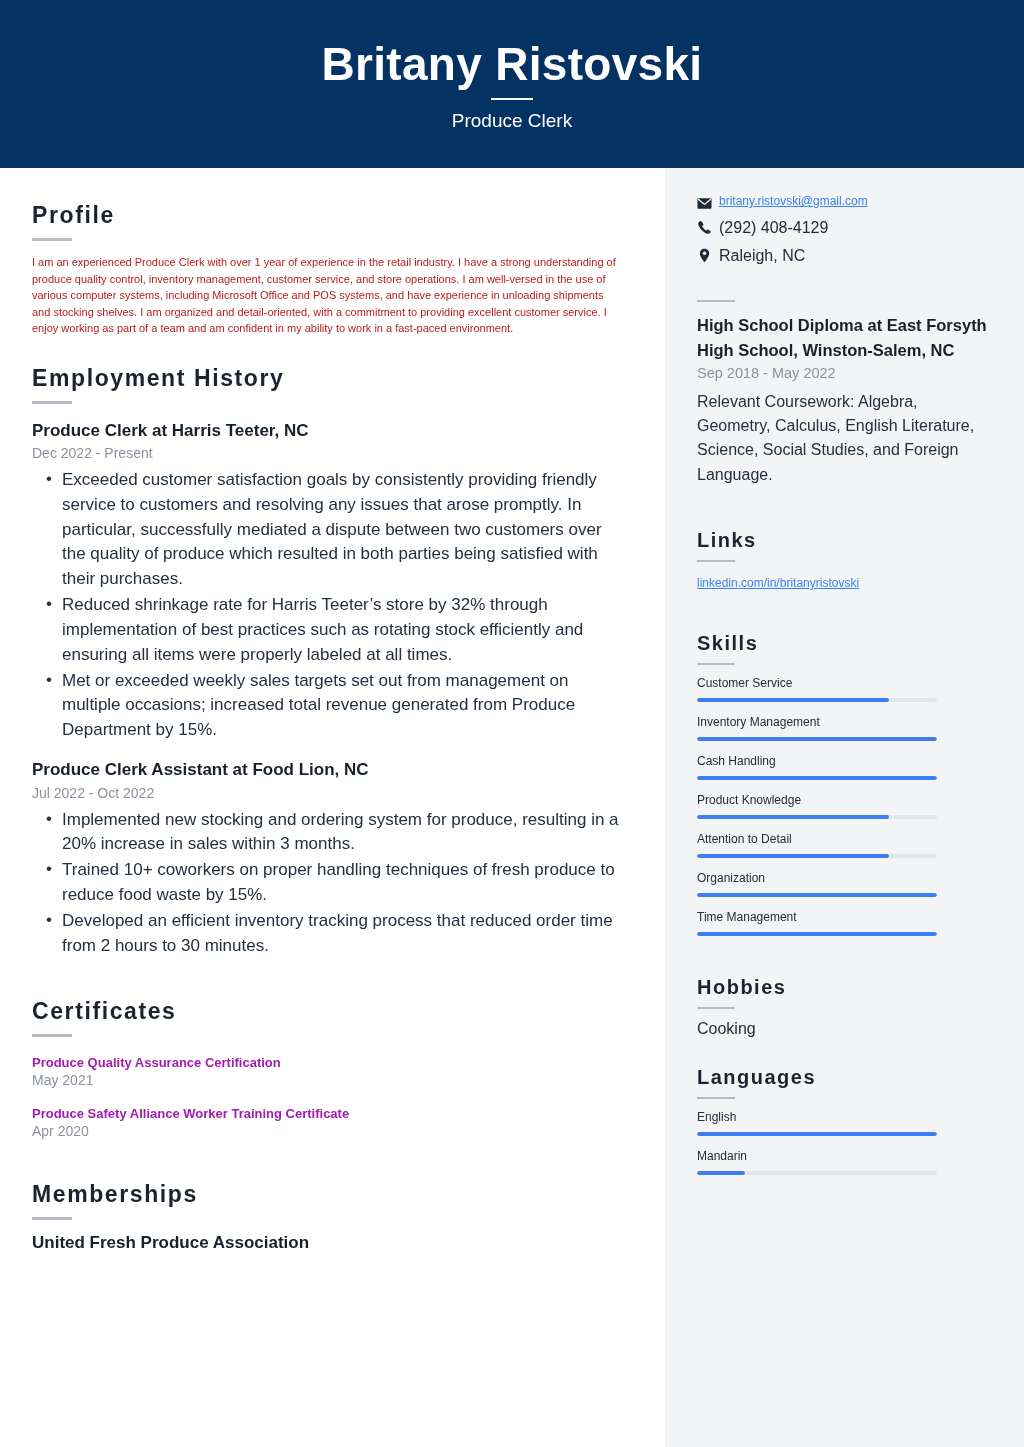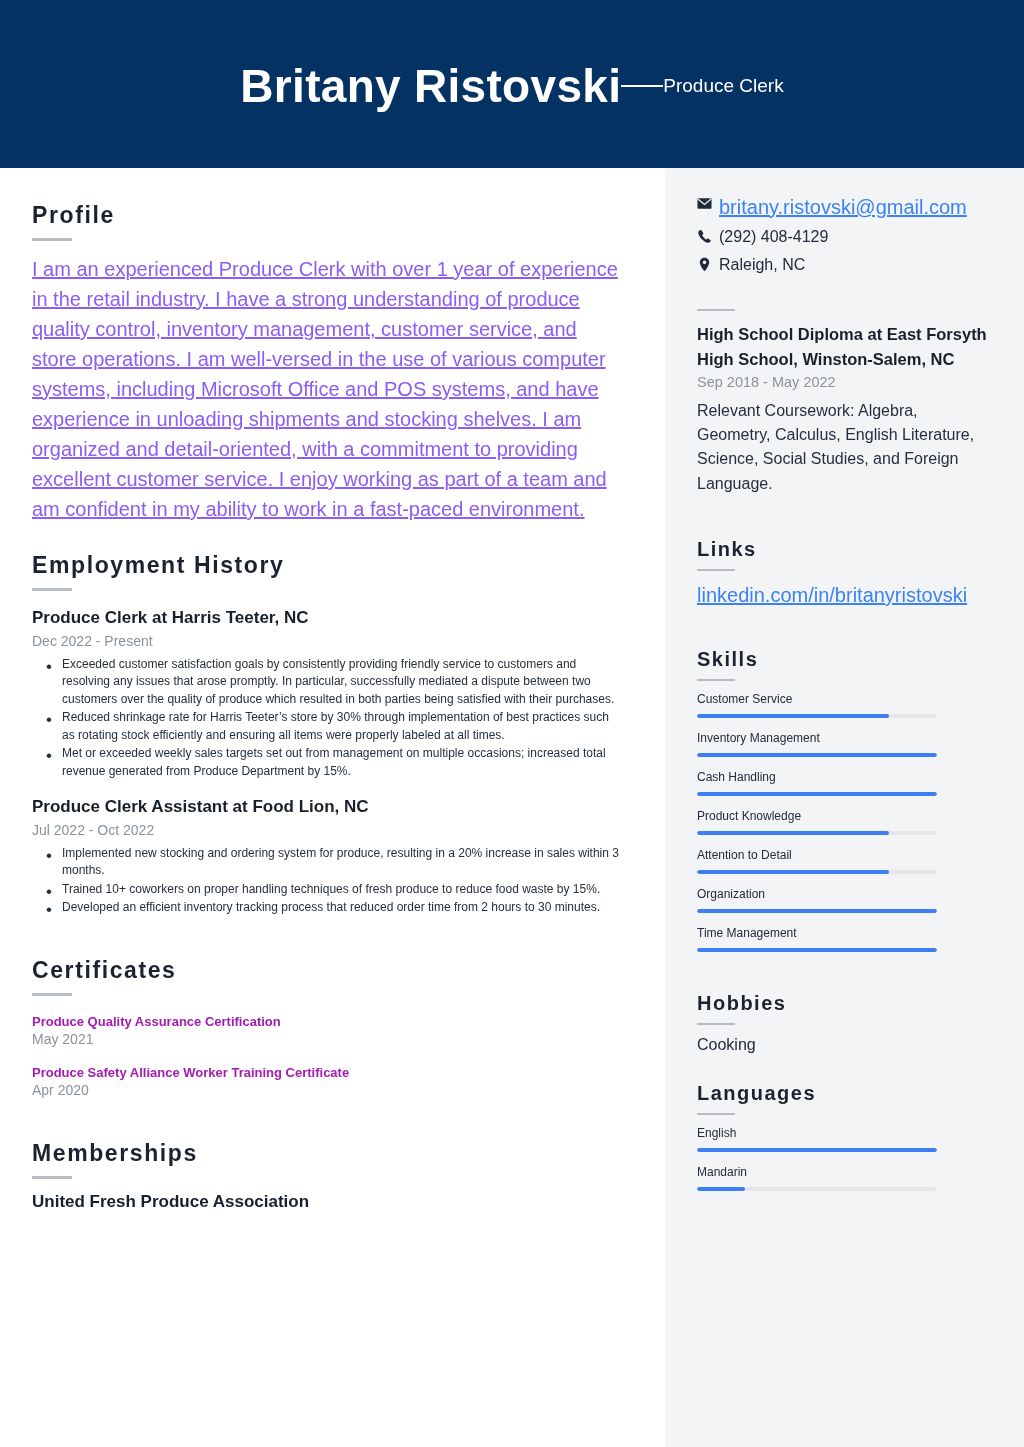--- a/index.html
+++ b/index.html
@@ -13,21 +13,21 @@
     min-height: 1447px;
     position: relative;
     background: #ffffff;
   }
 
   
   .header {
     background: #043263;
     height: 168px;
     display: flex;
-    flex-direction: row;
+    flex-direction: column;
     align-items: center;
     justify-content: center;
     padding-top: 4px;
   }
   .header-name {
     color: #ffffff;
     font-size: 46px;
     font-weight: bold;
     letter-spacing: 0.3px;
     line-height: 1.05;
@@ -83,24 +83,23 @@
   .sec-rule.side {
     width: 38px;
     height: 2px;
     margin: 8px 0 11px 0;
   }
   .sec { margin-bottom: 28px; }
   .sec:last-child { margin-bottom: 0; }
 
   
   .para {
-    color: #8b5cf6;
-    font-size: 20px;
+    color: #b91c1c;
+    font-size: 11px;
     line-height: 1.50;
-    text-decoration: underline;
   }
   .job { margin-top: 16px; }
   .job:first-of-type { margin-top: 0; }
   .job-title {
     color: #18202c;
     font-size: 17px;
     font-weight: bold;
     line-height: 1.35;
   }
   .job-date {
@@ -111,21 +110,21 @@
   }
   ul.bullets {
     list-style: none;
     margin: 4px 0 0 0;
     padding: 0;
   }
   ul.bullets li {
     position: relative;
     padding-left: 30px;
     color: #24303f;
-    font-size: 12px;
+    font-size: 17px;
     line-height: 1.46;
     margin-bottom: 1px;
   }
   ul.bullets li::before {
     content: "\2022";
     position: absolute;
     left: 14px;
     top: -1px;
     color: #24303f;
     font-size: 17px;
@@ -165,21 +164,21 @@
     justify-content: flex-start;
   }
   .contact-ico svg { display: block; }
   .contact-txt {
     color: #222c3a;
     font-size: 16px;
     line-height: 1.3;
   }
   a.link {
     color: #3b82f6;
-    font-size: 20px;
+    font-size: 12px;
     line-height: 1.3;
     word-break: break-all;
   }
 
   
   .edu-title {
     color: #18202c;
     font-size: 16.5px;
     font-weight: bold;
     line-height: 1.52;
@@ -244,21 +243,21 @@
 
       <div class="sec">
         <div class="sec-title">Employment History</div>
         <div class="sec-rule"></div>
 
         <div class="job">
           <div class="job-title">Produce Clerk at Harris Teeter, NC</div>
           <div class="job-date">Dec 2022 - Present</div>
           <ul class="bullets">
             <li>Exceeded customer satisfaction goals by consistently providing friendly service to customers and resolving any issues that arose promptly. In particular, successfully mediated a dispute between two customers over the quality of produce which resulted in both parties being satisfied with their purchases.</li>
-            <li>Reduced shrinkage rate for Harris Teeter’s store by 30% through implementation of best practices such as rotating stock efficiently and ensuring all items were properly labeled at all times.</li>
+            <li>Reduced shrinkage rate for Harris Teeter’s store by 32% through implementation of best practices such as rotating stock efficiently and ensuring all items were properly labeled at all times.</li>
             <li>Met or exceeded weekly sales targets set out from management on multiple occasions; increased total revenue generated from Produce Department by 15%.</li>
           </ul>
         </div>
 
         <div class="job">
           <div class="job-title">Produce Clerk Assistant at Food Lion, NC</div>
           <div class="job-date">Jul 2022 - Oct 2022</div>
           <ul class="bullets">
             <li>Implemented new stocking and ordering system for produce, resulting in a 20% increase in sales within 3 months.</li>
             <li>Trained 10+ coworkers on proper handling techniques of fresh produce to reduce food waste by 15%.</li>

